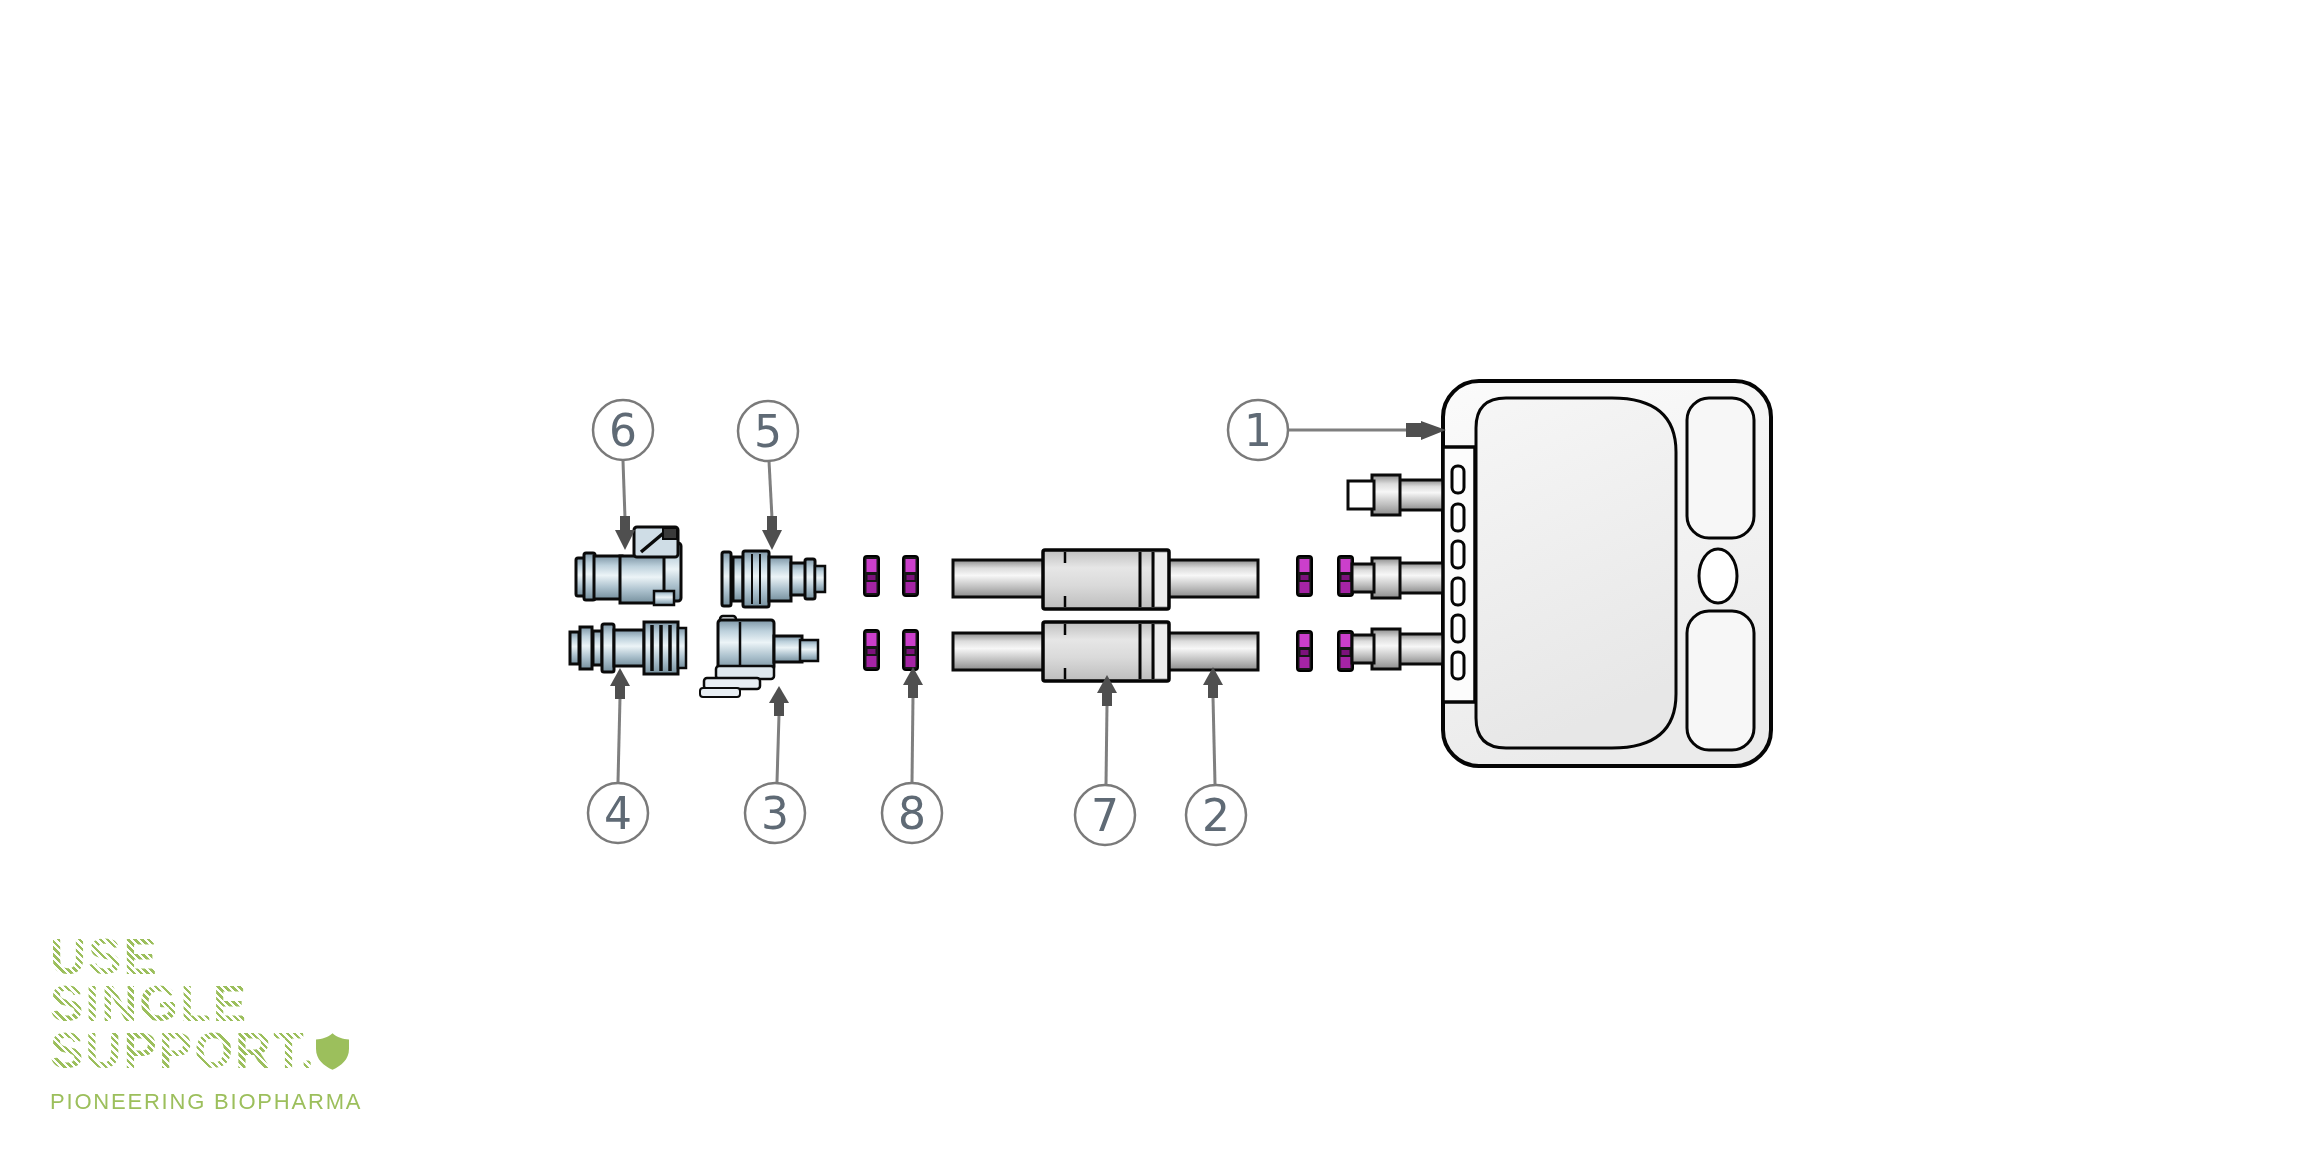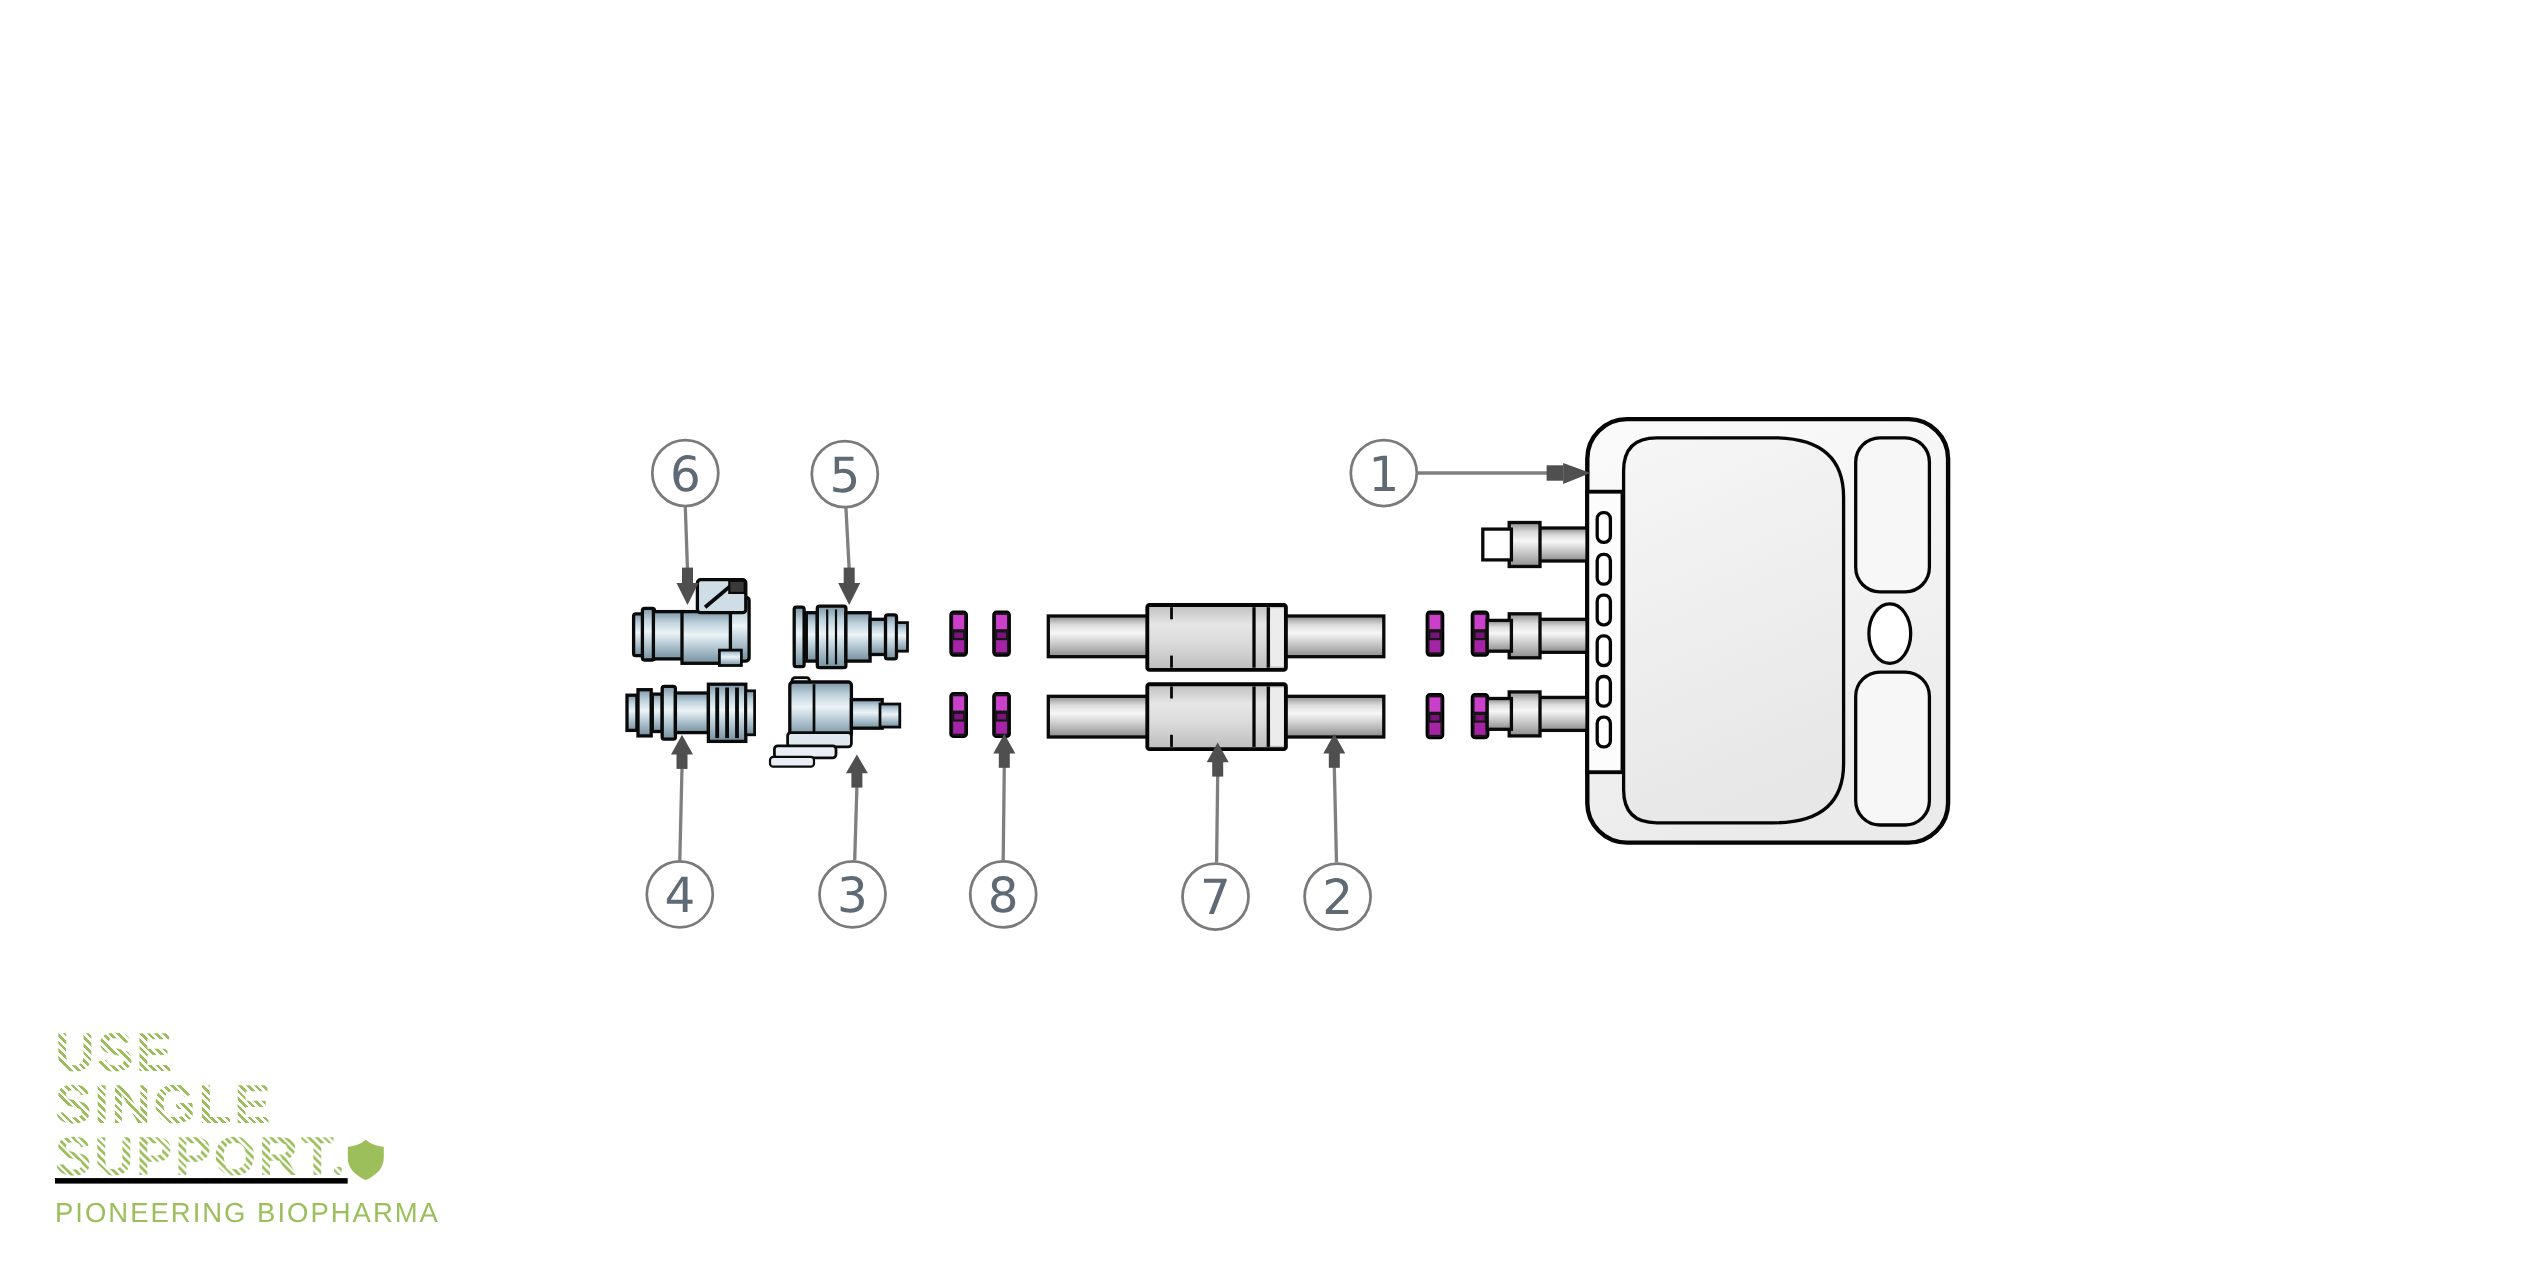--- a/index.html
+++ b/index.html
@@ -21,25 +21,25 @@
   }
   @supports ((-webkit-background-clip:text) or (background-clip:text)){
     .hatch{
       background-image:repeating-linear-gradient(45deg,#9cbf5c 0 2.4px,#ffffff 2.4px 4.9px);
       -webkit-background-clip:text;
       background-clip:text;
       -webkit-text-fill-color:transparent;
       color:transparent;
     }
   }
-  .logo-row{display:flex;align-items:center;gap:0;text-decoration:underline;}
+  .logo-row{display:flex;align-items:flex-start;gap:0;}
   .shield{margin-top:5px;flex:0 0 auto;}
   .tagline{
     margin-top:14px;
-    font-size:25px;
+    font-size:22px;
     letter-spacing:1.8px;
     font-weight:400;
     color:#9cbf5c;
     white-space:nowrap;
   }
 </style>
 </head>
 <body>
 
 <div class="stage">

